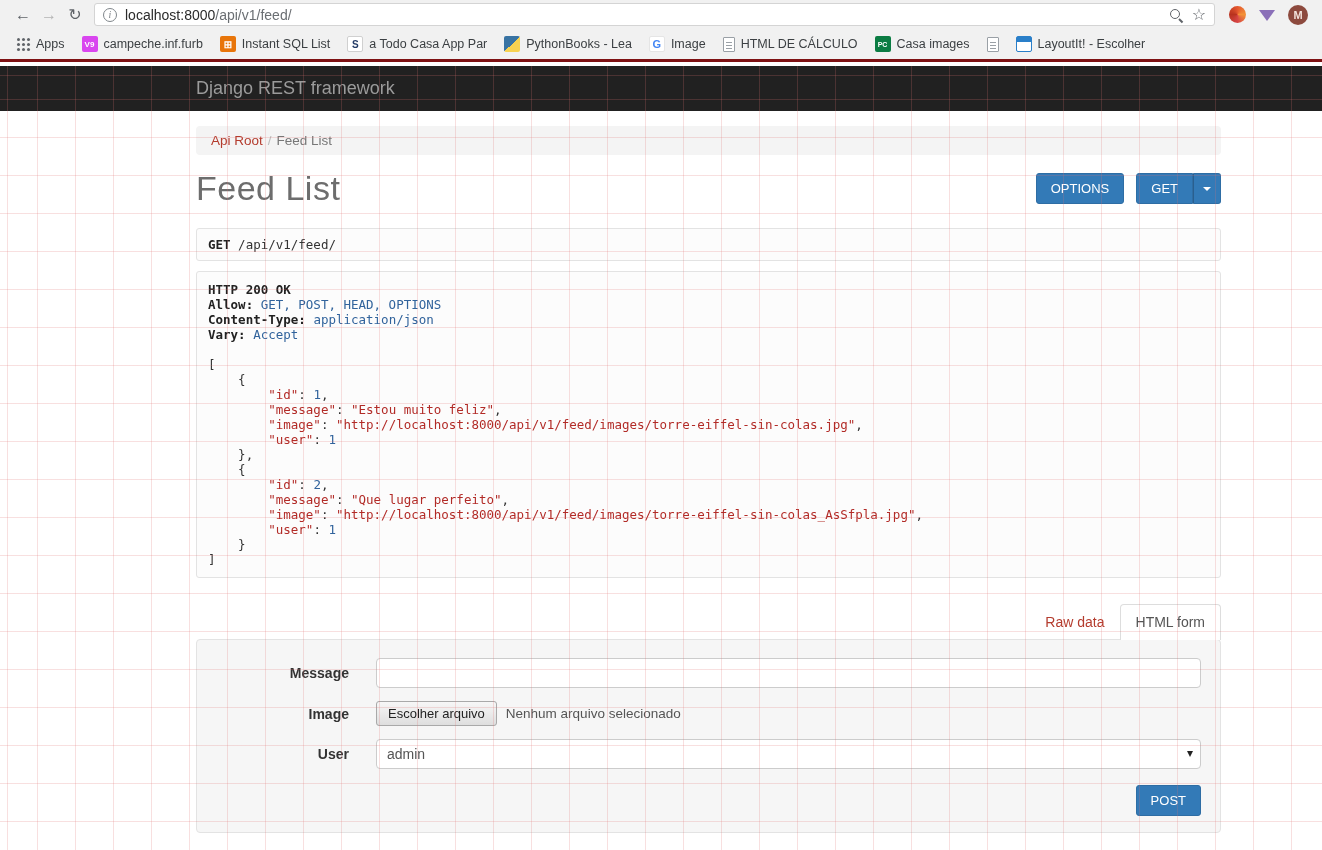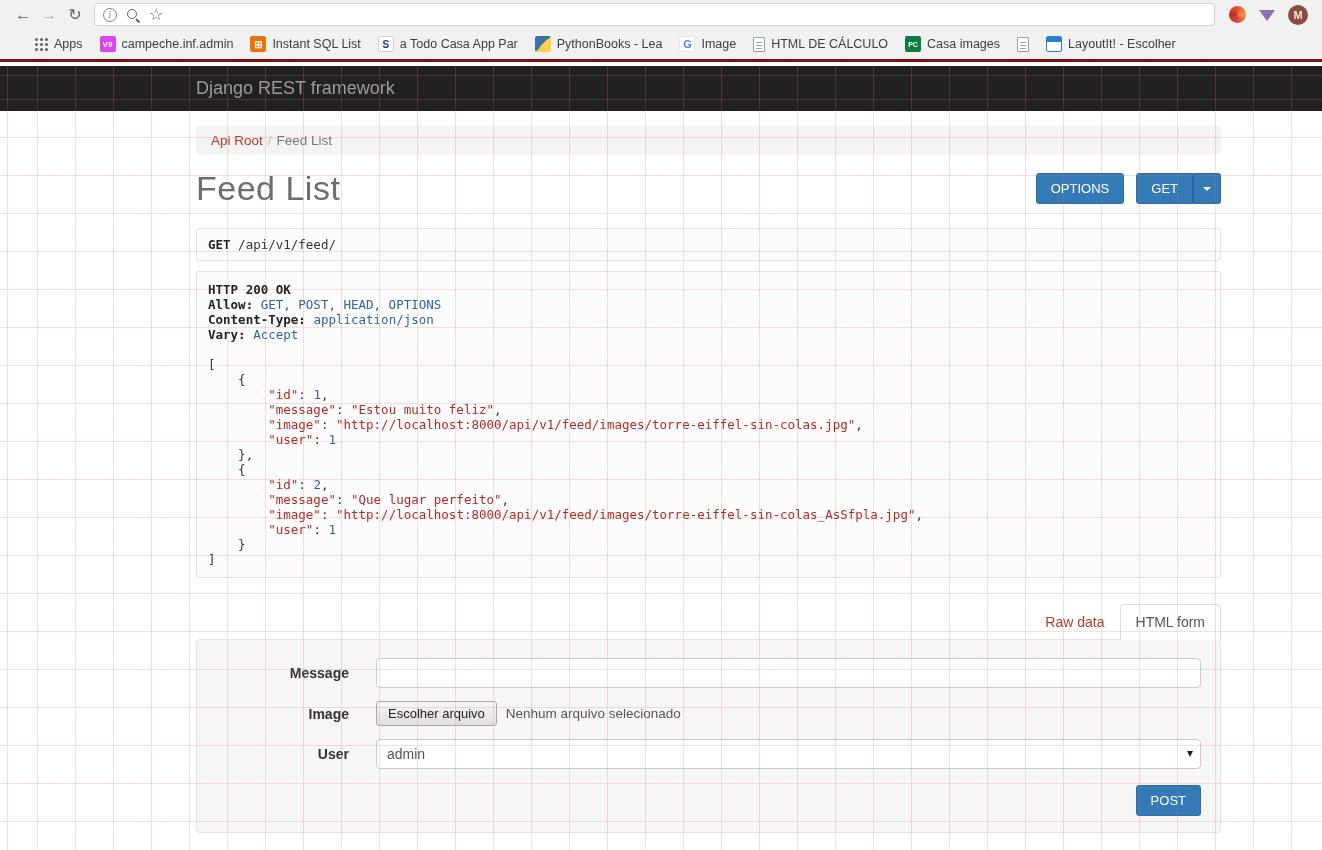--- a/index.html
+++ b/index.html
@@ -27,21 +27,21 @@
     background: #5f6368; transform: rotate(45deg); transform-origin: 0 50%; }
   .star-icon { font-size: 16px; color: #5f6368; line-height: 1; flex: 0 0 auto; }
   .ext-area { display: flex; align-items: center; gap: 13px; padding: 0 4px; }
   .ext-orange { width: 17px; height: 17px; border-radius: 50%;
     background: conic-gradient(#e4572e, #f39237, #d64545, #b8321f, #e4572e); }
   .ext-purple { width: 0; height: 0; border-left: 8px solid transparent; border-right: 8px solid transparent;
     border-top: 11px solid #8a6fb8; margin-top: 2px; }
   .avatar { width: 20px; height: 20px; border-radius: 50%; background: #8d4a3e; color: #f3e3dc;
     font-size: 11px; font-weight: bold; display: flex; align-items: center; justify-content: center; }
 
-  .bookmarks { height: 30px; display: flex; align-items: center; padding: 0 28px; gap: 3px; }
+  .bookmarks { height: 30px; display: flex; align-items: center; padding: 0 10px; gap: 3px; }
   .bm { display: flex; align-items: center; gap: 6px; padding: 3px 7px; border-radius: 3px; }
   .bm-label { font-size: 12.5px; color: #3c4043; white-space: nowrap; }
   .fav { width: 16px; height: 16px; border-radius: 2px; display: flex; align-items: center;
     justify-content: center; font-size: 8px; font-weight: bold; flex: 0 0 auto; }
   .apps-icon { width: 13px; height: 13px; position: relative; }
   .apps-icon::before { content: ""; position: absolute; left: 0; top: 0; width: 3px; height: 3px;
     border-radius: 50%; background: #5f6368;
     box-shadow: 5px 0 0 #5f6368, 10px 0 0 #5f6368, 0 5px 0 #5f6368, 5px 5px 0 #5f6368,
       10px 5px 0 #5f6368, 0 10px 0 #5f6368, 5px 10px 0 #5f6368, 10px 10px 0 #5f6368; }
   .fav-v9 { background: #d946ef; color: #fff; }
@@ -130,37 +130,38 @@
 </head>
 <body>
 
 <div class="chrome">
   <div class="toolbar">
     <span class="nav-btn">←</span>
     <span class="nav-btn dim">→</span>
     <span class="nav-btn">↻</span>
     <div class="omnibox">
       <span class="info-icon">i</span>
+      <span class="url"><span class="host">localhost:8000</span><span class="path">/api/v1/feed/</span></span>
       <span class="zoom-icon"></span>
       <span class="star-icon">☆</span>
     </div>
     <div class="ext-area">
       <span class="ext-orange"></span>
       <span class="ext-purple"></span>
       <span class="avatar">M</span>
     </div>
   </div>
   <div class="bookmarks">
     <span class="bm">
       <span class="apps-icon"></span>
       <span class="bm-label">Apps</span>
     </span>
     <span class="bm">
       <span class="fav fav-v9">V9</span>
-      <span class="bm-label">campeche.inf.admin</span>
+      <span class="bm-label">campeche.inf.furb</span>
     </span>
     <span class="bm">
       <span class="fav fav-sql">⊞</span>
       <span class="bm-label">Instant SQL List</span>
     </span>
     <span class="bm">
       <span class="fav fav-todo">S</span>
       <span class="bm-label">a Todo Casa App Par</span>
     </span>
     <span class="bm">

